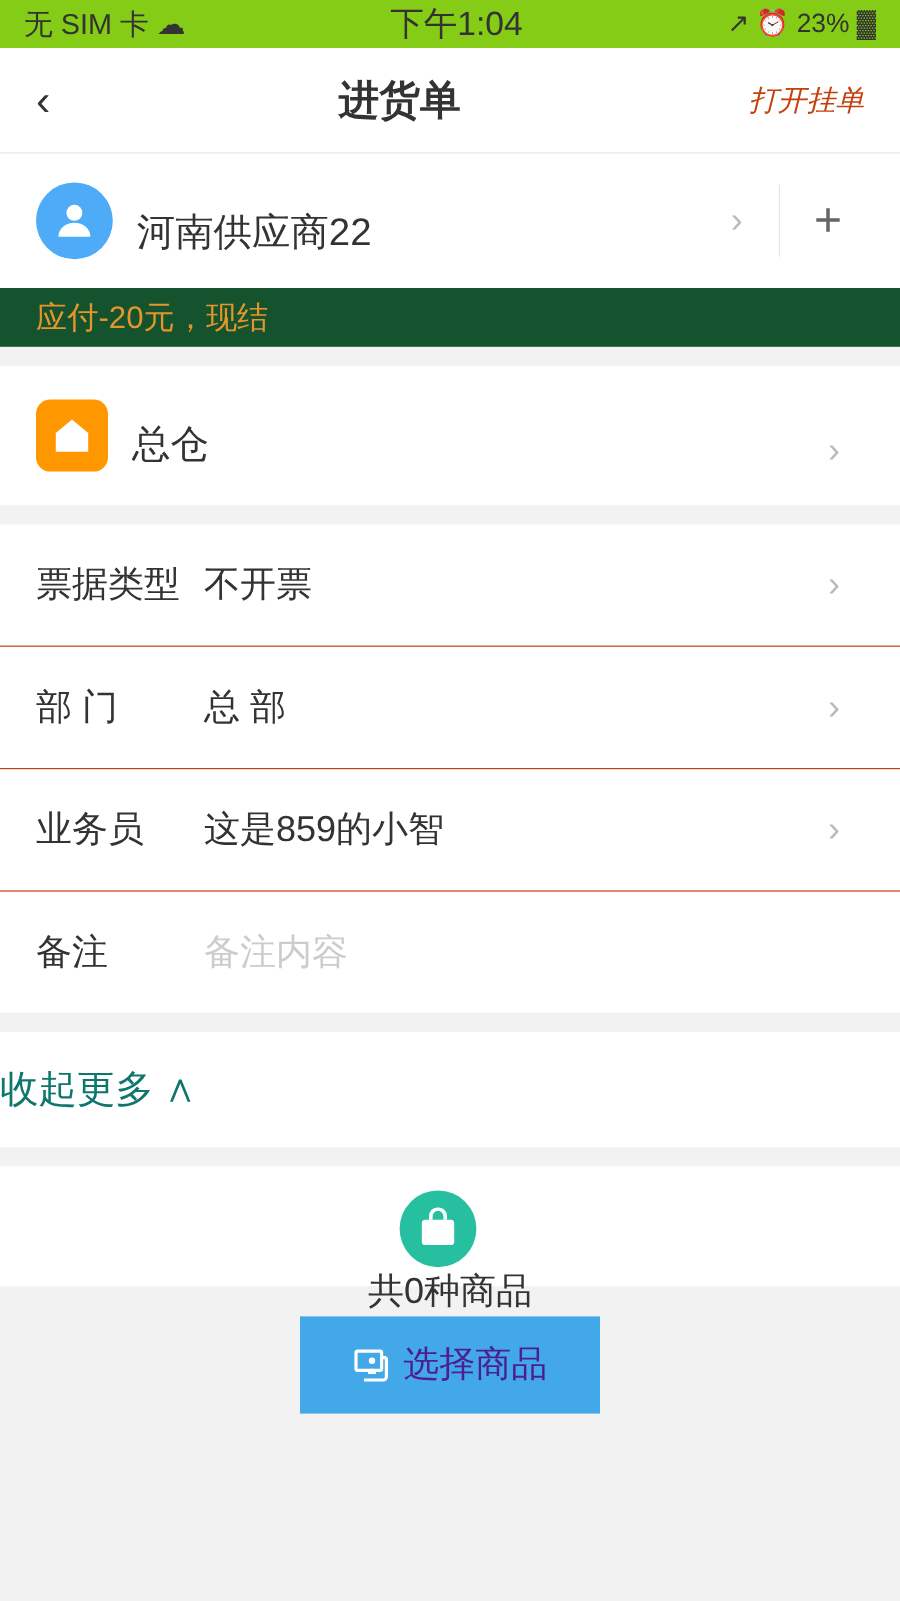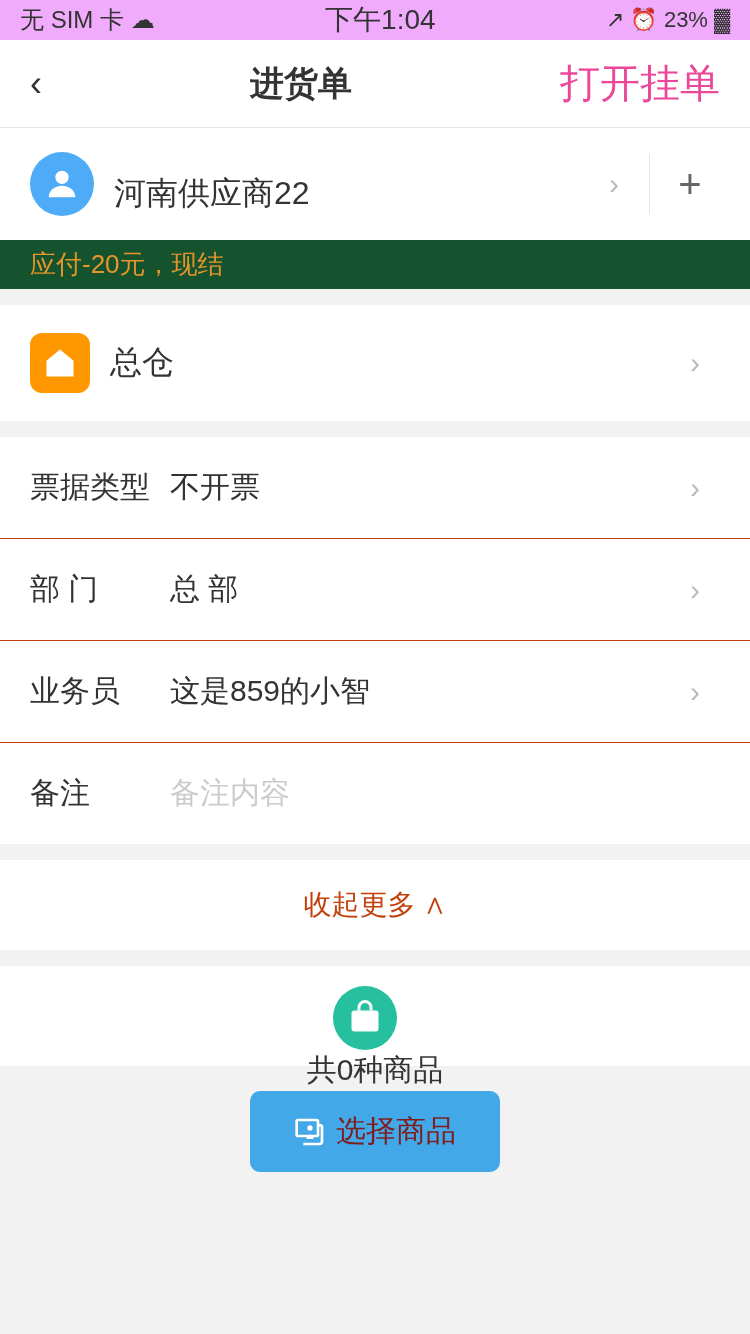--- a/index.html
+++ b/index.html
@@ -10,21 +10,21 @@
       background: #f2f2f2;
       font-family: -apple-system, "PingFang SC", "Helvetica Neue", sans-serif;
       font-size: 28px;
       color: #333;
     }
 
     
     .status-bar {
       width: 750px;
       height: 40px;
-      background: #f0abfc;
+      background: #84cc16;
       display: flex;
       align-items: center;
       justify-content: space-between;
       padding: 0 20px;
       font-size: 24px;
       color: #333;
     }
     .status-left { display: flex; align-items: center; gap: 8px; }
     .status-center { font-size: 28px; font-weight: 500; }
     .status-right { display: flex; align-items: center; gap: 6px; font-size: 22px; }
@@ -44,23 +44,24 @@
       font-size: 36px;
       color: #333;
       cursor: pointer;
     }
     .nav-title {
       font-size: 34px;
       font-weight: 600;
       color: #333;
     }
     .nav-action {
-      font-size: 40px;
-      color: #ec4899;
-      cursor: pointer;
+      font-size: 24px;
+      color: #c2410c;
+      cursor: pointer;
+      font-style: italic;
     }
 
     
     .content {
       background: #f2f2f2;
     }
 
     
     .section-white {
       background: #fff;
@@ -125,21 +126,21 @@
       background: #14532d;
       padding: 7px 30px;
       font-size: 26px;
       color: #e6952a;
     }
 
     
     .warehouse-row {
       background: #fff;
       display: flex;
-      align-items: center;
+      align-items: flex-end;
       padding: 28px 30px;
       margin-bottom: 16px;
     }
     .warehouse-icon {
       width: 60px;
       height: 60px;
       border-radius: 12px;
       background: #ff9800;
       display: flex;
       align-items: center;
@@ -185,24 +186,23 @@
       color: #333;
       padding-left: 10px;
     }
     .form-placeholder {
       color: #ccc;
     }
 
     
     .collapse-row {
       background: #fff;
-      text-align: center;
       padding: 26px 0;
-      font-size: 28px;
-      color: #c2410c;
+      font-size: 32px;
+      color: #0f766e;
       margin-bottom: 16px;
       cursor: pointer;
     }
 
     
     .bottom-bar {
       background: #fff;
       display: flex;
       align-items: center;
       padding: 20px 30px;
@@ -225,23 +225,23 @@
       height: 36px;
       fill: white;
     }
     .product-count {
       flex: 1;
       font-size: 30px;
       color: #333;
     }
     .select-btn {
       background: #42a8e8;
-      color: #7f1d1d;
+      color: #4c1d95;
       border: none;
-      border-radius: 10px;
+      border-radius: 0;
       padding: 20px 44px;
       font-size: 30px;
       display: flex;
       align-items: center;
       gap: 10px;
       cursor: pointer;
     }
     .select-btn svg {
       width: 32px;
       height: 32px;

